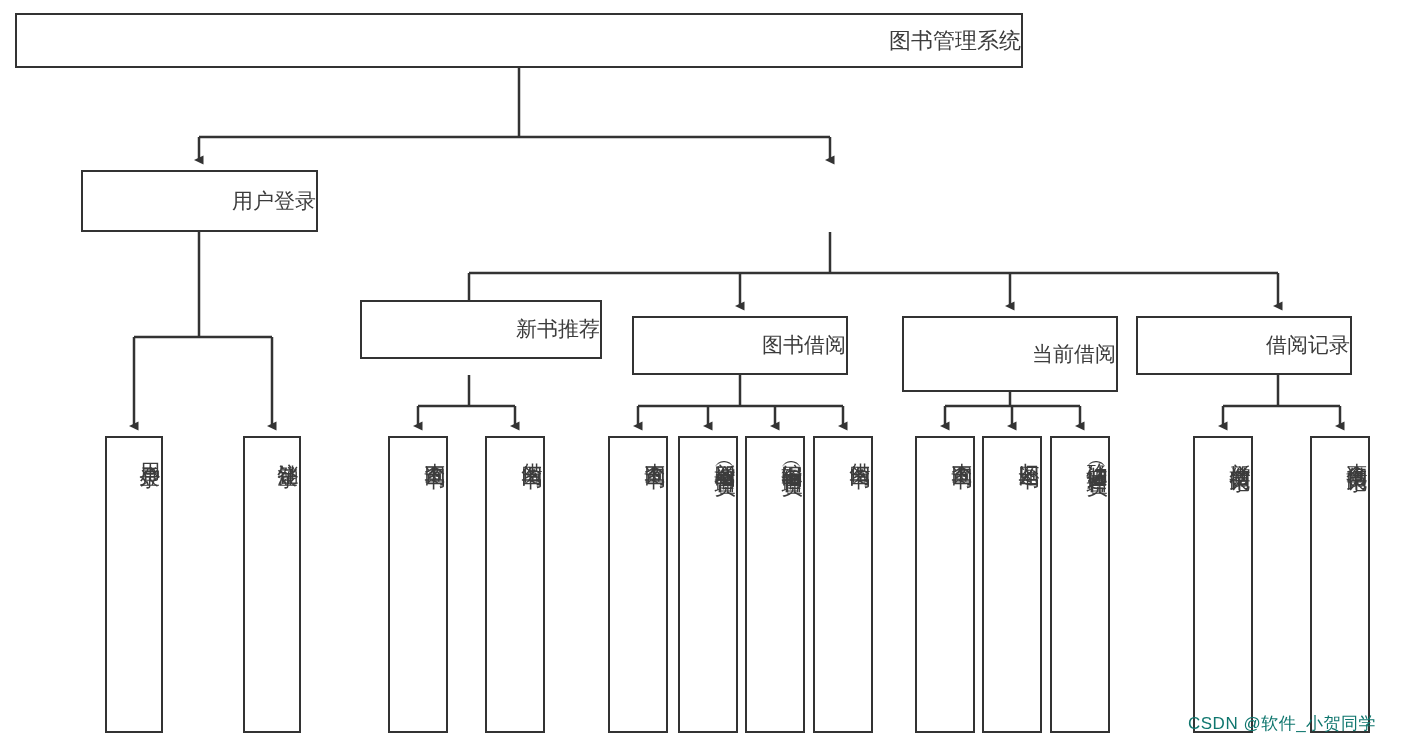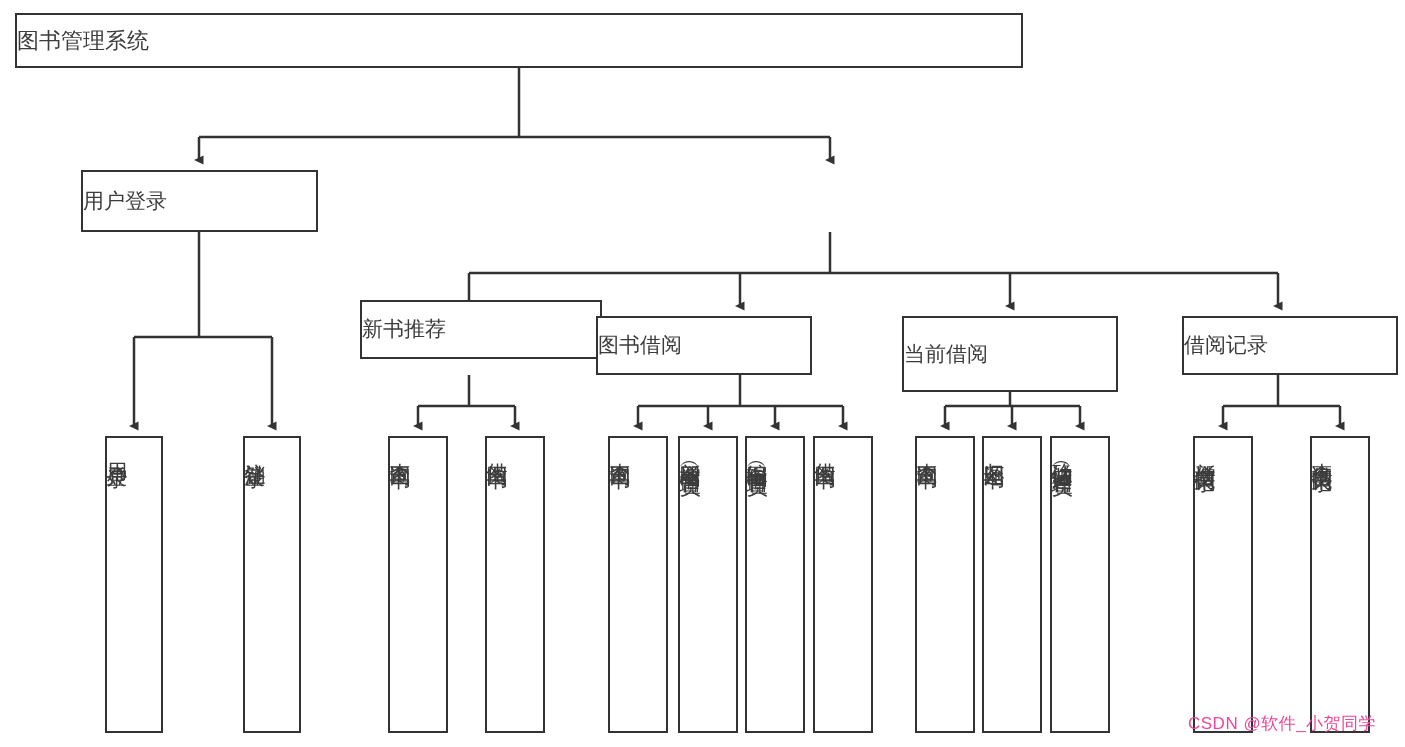--- a/index.html
+++ b/index.html
@@ -25,21 +25,21 @@
     height: 747px;
     pointer-events: none;
   }
   .node {
     position: absolute;
     box-sizing: border-box;
     background: #ffffff;
     border: 2px solid #333333;
     display: flex;
     align-items: center;
-    justify-content: flex-start;
+    justify-content: flex-end;
     color: #3c3c3c;
   }
   .node-label {
     display: block;
     text-align: center;
     line-height: 1.15;
     white-space: nowrap;
   }
   .node.horizontal .node-label {
     font-size: 21px;
@@ -54,21 +54,21 @@
   .node.vertical .node-label {
     writing-mode: vertical-rl;
     text-orientation: upright;
     font-size: 21px;
     letter-spacing: 2px;
     line-height: 1;
     white-space: nowrap;
   }
   .watermark {
     position: absolute;
-    color: #ec4899;
+    color: #0f766e;
     font-size: 17px;
     white-space: nowrap;
     left: 1188px;
     top: 712px;
     letter-spacing: 0.5px;
   }
 </style>
 </head>
 <body>
 
@@ -129,27 +129,27 @@
     <span class="node-label">图书管理系统</span>
   </div>
 
   <div class="node horizontal" style="left:81px; top:170px; width:237px; height:62px;">
     <span class="node-label">用户登录</span>
   </div>
 
   <div class="node horizontal" style="left:360px; top:300px; width:242px; height:59px;">
     <span class="node-label">新书推荐</span>
   </div>
-  <div class="node horizontal" style="left:596px; top:316px; width:216px; height:59px;">
+  <div class="node horizontal" style="left:632px; top:316px; width:216px; height:59px;">
     <span class="node-label">图书借阅</span>
   </div>
   <div class="node horizontal" style="left:902px; top:316px; width:216px; height:76px;">
     <span class="node-label">当前借阅</span>
   </div>
-  <div class="node horizontal" style="left:1182px; top:316px; width:216px; height:59px;">
+  <div class="node horizontal" style="left:1136px; top:316px; width:216px; height:59px;">
     <span class="node-label">借阅记录</span>
   </div>
 
   <div class="node vertical" style="left:105px; top:436px; width:58px; height:297px;">
     <span class="node-label">用户登录</span>
   </div>
   <div class="node vertical" style="left:243px; top:436px; width:58px; height:297px;">
     <span class="node-label">注销登录</span>
   </div>
   <div class="node vertical" style="left:388px; top:436px; width:60px; height:297px;">

